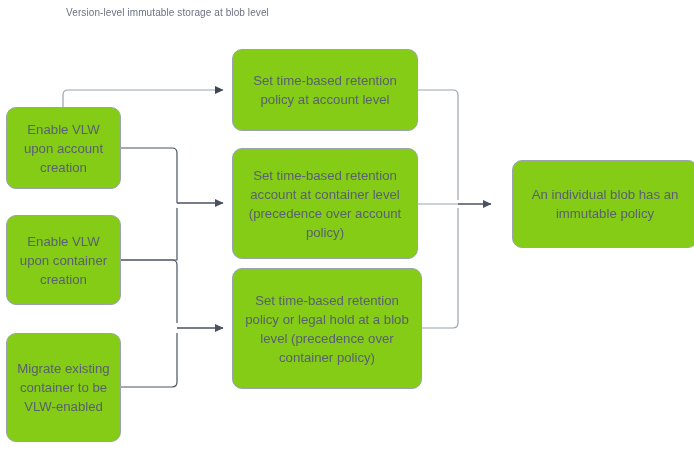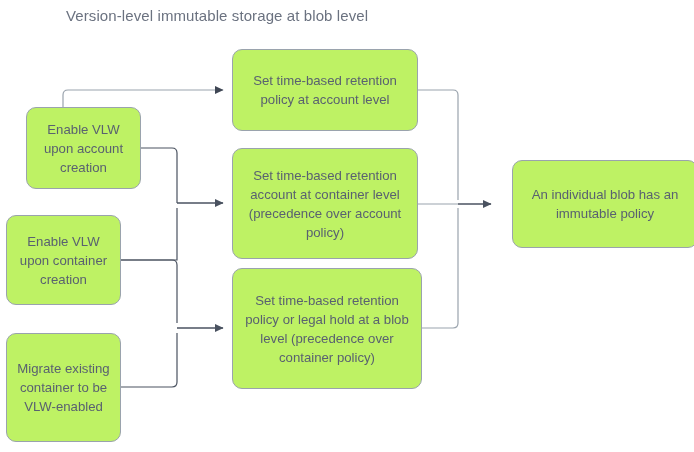--- a/index.html
+++ b/index.html
@@ -21,43 +21,43 @@
     left: 0;
     top: 0;
     width: 694px;
     height: 452px;
     pointer-events: none;
   }
   .diagram-title {
     position: absolute;
     left: 66px;
     top: 7px;
-    font-size: 15px;
+    font-size: 10px;
     color: #6b7280;
     letter-spacing: 0.1px;
     white-space: nowrap;
   }
   .node {
     position: absolute;
     box-sizing: border-box;
     border: 1px solid #9aa3ad;
     border-radius: 10px;
-    background: #bef264;
+    background: #84cc16;
     display: flex;
     align-items: center;
     justify-content: center;
     text-align: center;
     color: #596170;
     font-size: 13.2px;
     line-height: 19px;
     padding: 4px 8px;
     white-space: pre-line;
   }
   
-  #node-enable-account { left: 6px;  top: 107px; width: 115px; height: 82px; margin-left: 20px; }
+  #node-enable-account { left: 6px;  top: 107px; width: 115px; height: 82px; }
   #node-enable-container { left: 6px; top: 215px; width: 115px; height: 90px; }
   #node-migrate-container { left: 6px; top: 333px; width: 115px; height: 109px; }
   
   #node-policy-account { left: 232px; top: 49px;  width: 186px; height: 82px; }
   #node-policy-container { left: 232px; top: 148px; width: 186px; height: 111px; }
   #node-policy-blob { left: 232px; top: 268px; width: 190px; height: 121px; }
   
   #node-immutable-result { left: 500px; top: 160px; width: 186px; height: 88px; margin-left: 12px; }
 </style>
 </head>

